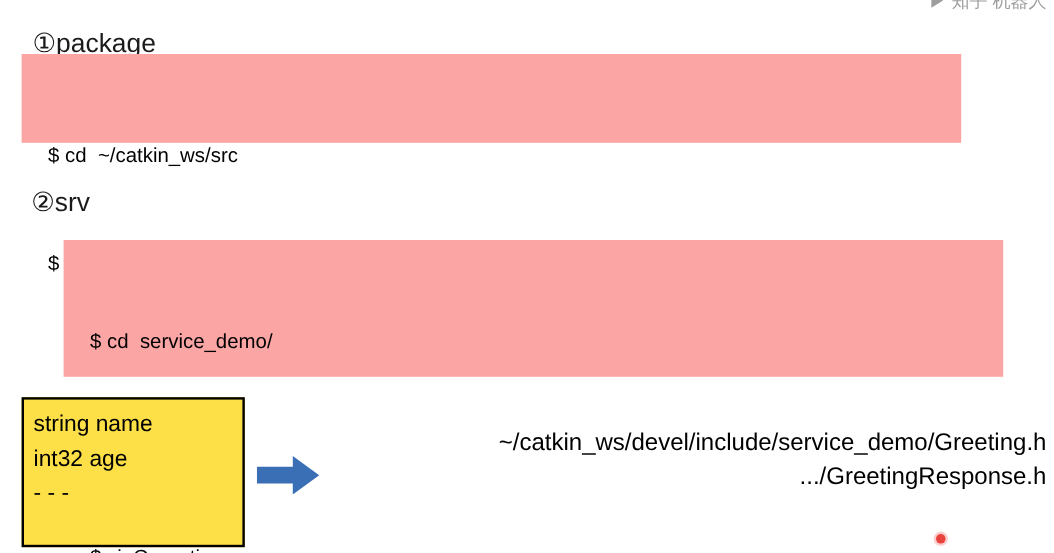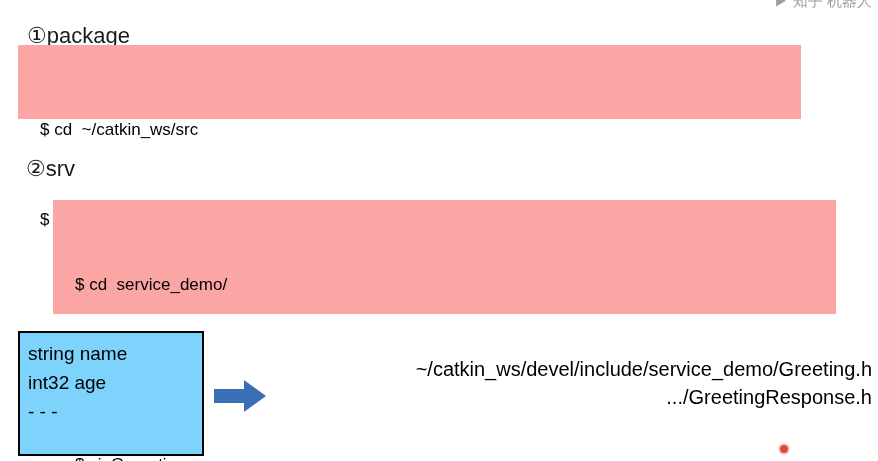--- a/index.html
+++ b/index.html
@@ -60,21 +60,21 @@
   }
 
   .srv-box {
     position: absolute;
     left: 18px;
     top: 331px;
     width: 186px;
     height: 125px;
     border: 2px solid #000000;
     box-sizing: border-box;
-    background: #7dd3fc;
+    background: #fde047;
     padding: 6px 0 0 8px;
   }
   .srv-line {
     display: block;
     font-size: 19px;
     line-height: 29px;
     white-space: pre;
     color: #000000;
   }
 

